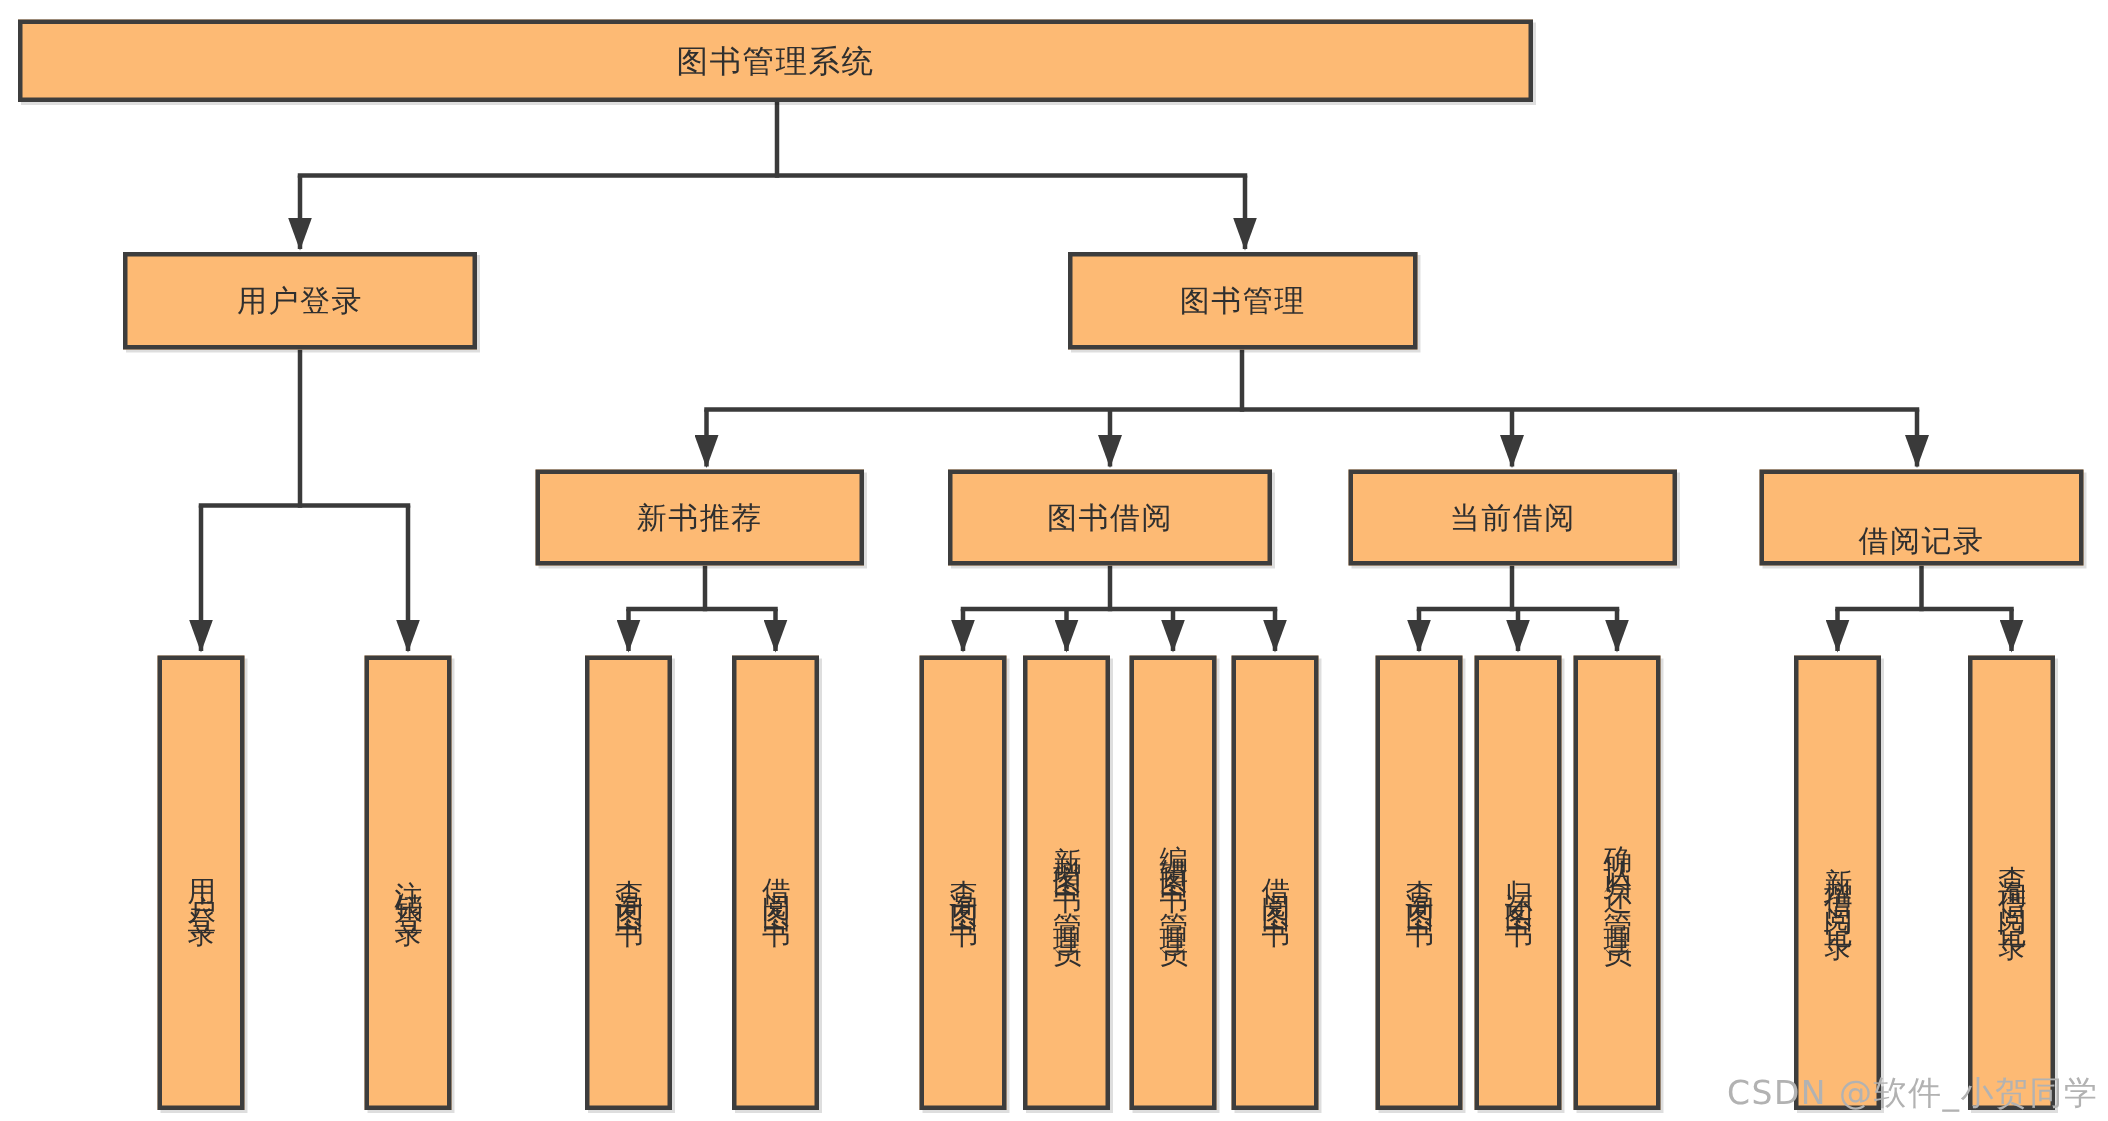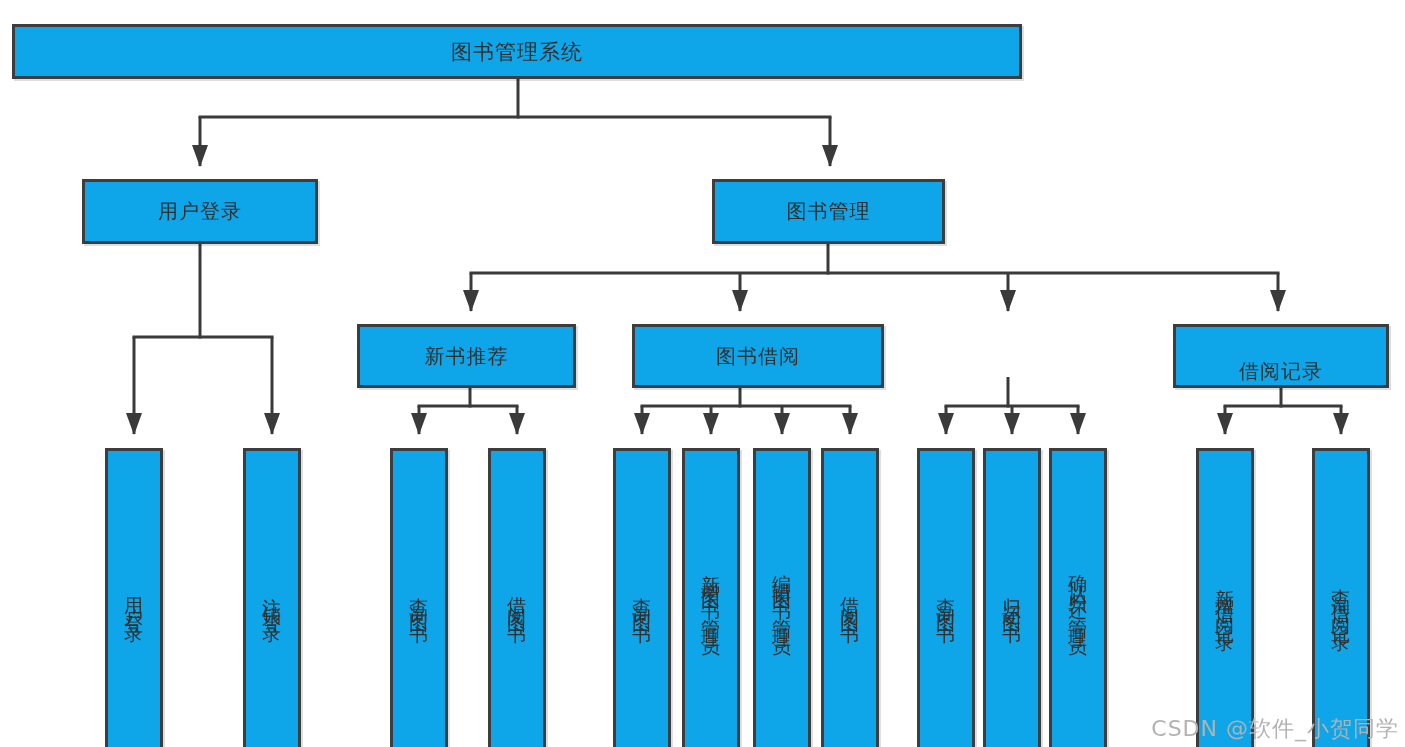--- a/index.html
+++ b/index.html
@@ -15,26 +15,25 @@
     width:1405px;height:747px;
     overflow:hidden;
     background:var(--bg);
     font-family:"DejaVu Sans",sans-serif;
     color:var(--text);
   }
   .connectors{position:absolute;left:0;top:0;z-index:1;pointer-events:none;}
   .node{
     position:absolute;
     box-sizing:border-box;
-    background:#0ea5e9;
+    background:#fdba74;
     border:3px solid var(--border);
     display:flex;align-items:center;justify-content:center;
     box-shadow:2px 2px 0 rgba(0,0,0,0.13);
     z-index:2;
-    margin-top:11px;
   }
   .hbox{font-size:20px;letter-spacing:1px;}
   .root{font-size:21px;}
   .vbox{width:58px;height:303px;}
   .vtext{
     writing-mode:vertical-rl;
     text-orientation:mixed;
     font-size:19px;
     line-height:1;
     letter-spacing:9px;
@@ -111,22 +110,25 @@
   <div class="node hbox" style="left:82px;top:168px;width:236px;height:65px;">
     <span>用户登录</span>
   </div>
   <div class="node hbox" style="left:712px;top:168px;width:233px;height:65px;font-family:Liberation Mono, monospace;">
     <span>图书管理</span>
   </div>
 
   <div class="node hbox" style="left:357px;top:313px;width:219px;height:64px;">
     <span>新书推荐</span>
   </div>
-  <div class="node hbox" style="left:632px;top:313px;width:252px;height:64px;">
+  <div class="node hbox" style="left:632px;top:313px;width:216px;height:64px;">
     <span>图书借阅</span>
+  </div>
+  <div class="node hbox" style="left:899px;top:313px;width:219px;height:64px;">
+    <span>当前借阅</span>
   </div>
   <div class="node hbox" style="left:1173px;top:313px;width:216px;height:64px;align-items:flex-end;">
     <span>借阅记录</span>
   </div>
 
   <div class="node vbox" style="left:105px;top:437px;">
     <span class="vtext">用户登录</span>
   </div>
   <div class="node vbox" style="left:243px;top:437px;">
     <span class="vtext">注销登录</span>

